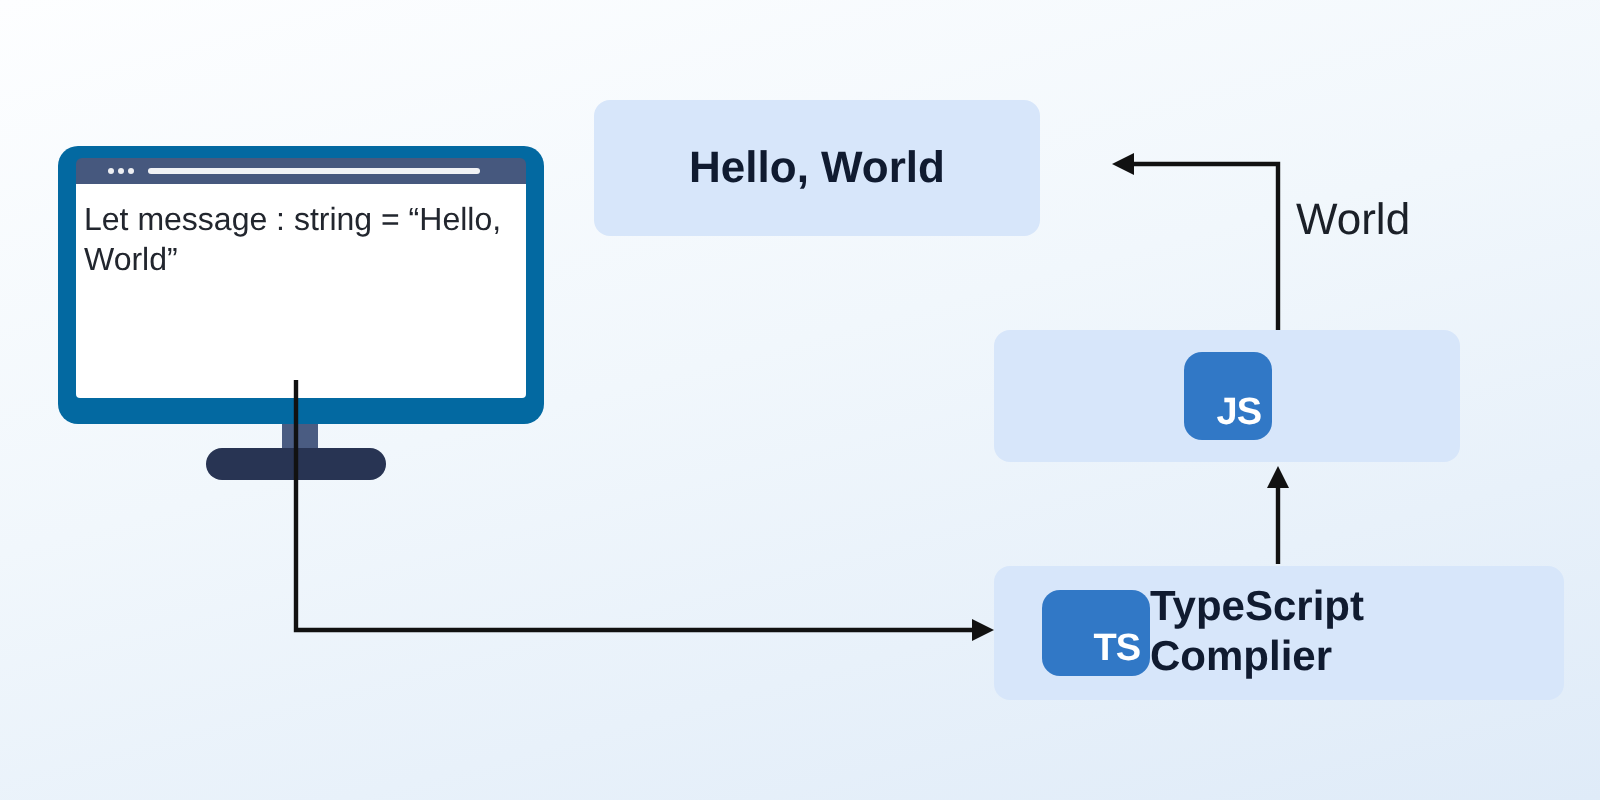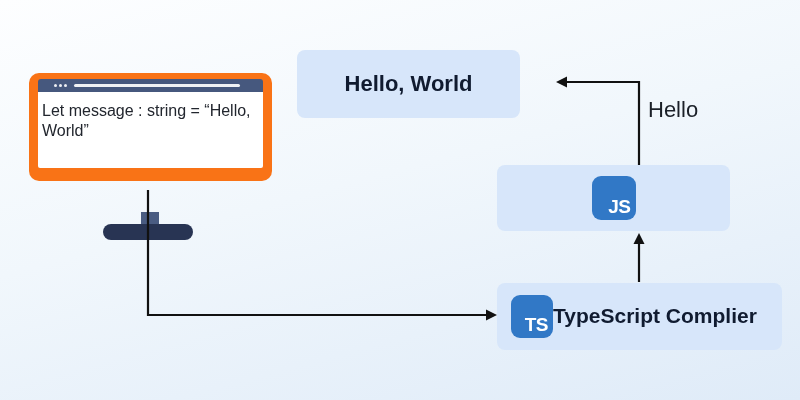--- a/index.html
+++ b/index.html
@@ -6,22 +6,22 @@
   html, body { width: 800px; height: 400px; overflow: hidden; }
   body {
     font-family: "Liberation Sans", sans-serif;
     position: relative;
     background: linear-gradient(165deg, #fdfeff 0%, #f1f7fc 45%, #dfebf8 100%);
   }
 
   
   .monitor { position: absolute; left: 29px; top: 73px; width: 243px; height: 167px; }
   .monitor-frame {
-    position: absolute; left: 0; top: 0; width: 243px; height: 108px;
-    background: #f97316; border-radius: 10px;
+    position: absolute; left: 0; top: 0; width: 243px; height: 139px;
+    background: #0369a1; border-radius: 10px;
     padding: 6px 9px 13px 9px;
     display: flex; flex-direction: column;
   }
   .monitor-titlebar {
     height: 13px; background: #46587e;
     border-radius: 3px 3px 0 0;
     display: flex; align-items: center; padding: 0 23px 0 16px;
   }
   .titlebar-dots { display: flex; gap: 2px; align-items: center; }
   .titlebar-dots i { width: 3px; height: 3px; border-radius: 50%; background: #ffffff; opacity: .9; }
@@ -43,21 +43,21 @@
   }
   .hello-box { left: 297px; top: 50px; width: 223px; height: 68px; font-size: 22px; }
   .js-box    { left: 497px; top: 165px; width: 233px; height: 66px; font-size: 22px; gap: 21px; }
   .ts-box    { left: 497px; top: 283px; width: 285px; height: 67px; font-size: 21px; justify-content: flex-start; }
 
   .lang-icon {
     position: relative; background: #3178c6; border-radius: 9px; flex: 0 0 auto;
     color: #ffffff; font-weight: bold;
   }
   .js-icon { width: 44px; height: 44px; }
-  .ts-icon { width: 42px; height: 43px; margin-left: 14px; }
+  .ts-icon { width: 54px; height: 43px; margin-left: 24px; }
   .lang-icon .glyph { position: absolute; right: 5px; bottom: 2px; font-size: 19px; letter-spacing: -0.5px; }
 
   .ts-label { flex: 1; line-height: 1.15; padding-right: 4px; }
 
   
   .arrows { position: absolute; left: 0; top: 0; width: 800px; height: 400px; pointer-events: none; }
   .output-label {
     position: absolute; left: 648px; top: 97px;
     font-size: 22px; color: #1b2028; font-weight: normal;
   }
@@ -107,13 +107,13 @@
   <path d="M148,190 L148,315 L486,315" fill="none" stroke="#111111" stroke-width="2.2"></path>
   <path d="M497,315 L486,309.5 L486,320.5 Z" fill="#111111"></path>
 
   <path d="M639,282 L639,243" fill="none" stroke="#111111" stroke-width="2.2"></path>
   <path d="M639,233 L633.5,244 L644.5,244 Z" fill="#111111"></path>
 
   <path d="M639,165 L639,82 L567,82" fill="none" stroke="#111111" stroke-width="2.2"></path>
   <path d="M556,82 L567,76.5 L567,87.5 Z" fill="#111111"></path>
 </svg>
 
-<div class="output-label">Hello</div>
+<div class="output-label">World</div>
 
 </body></html>

